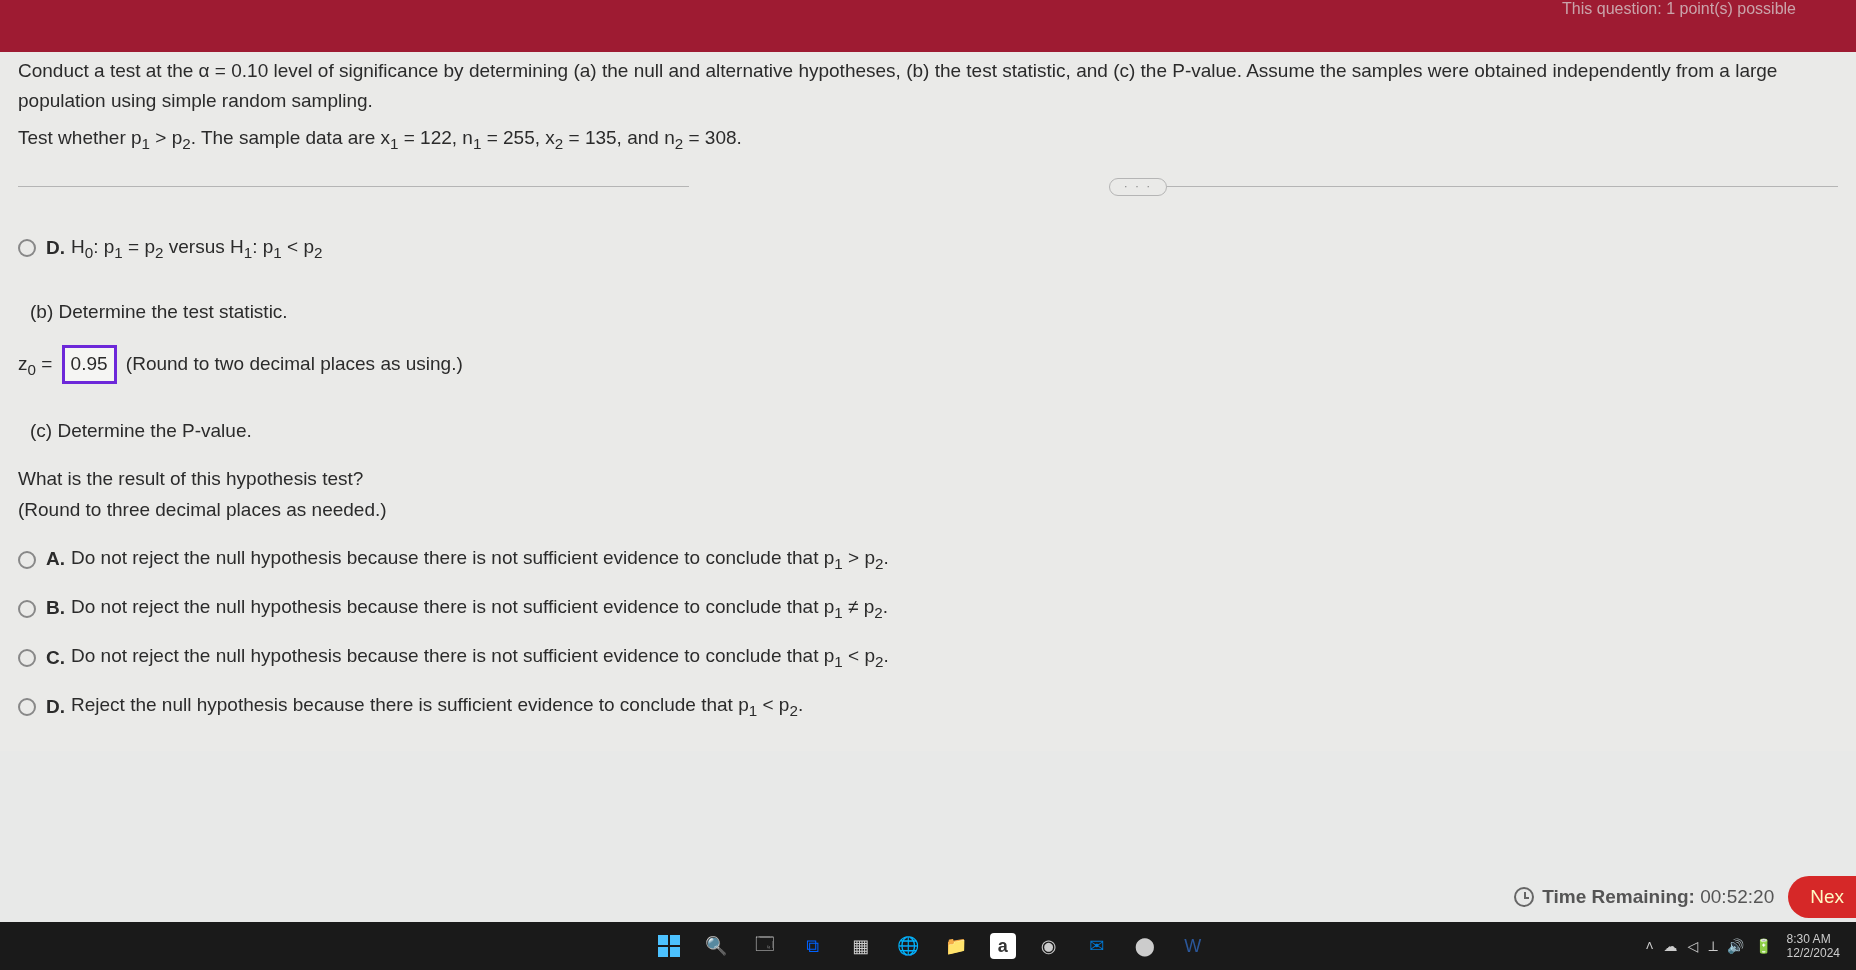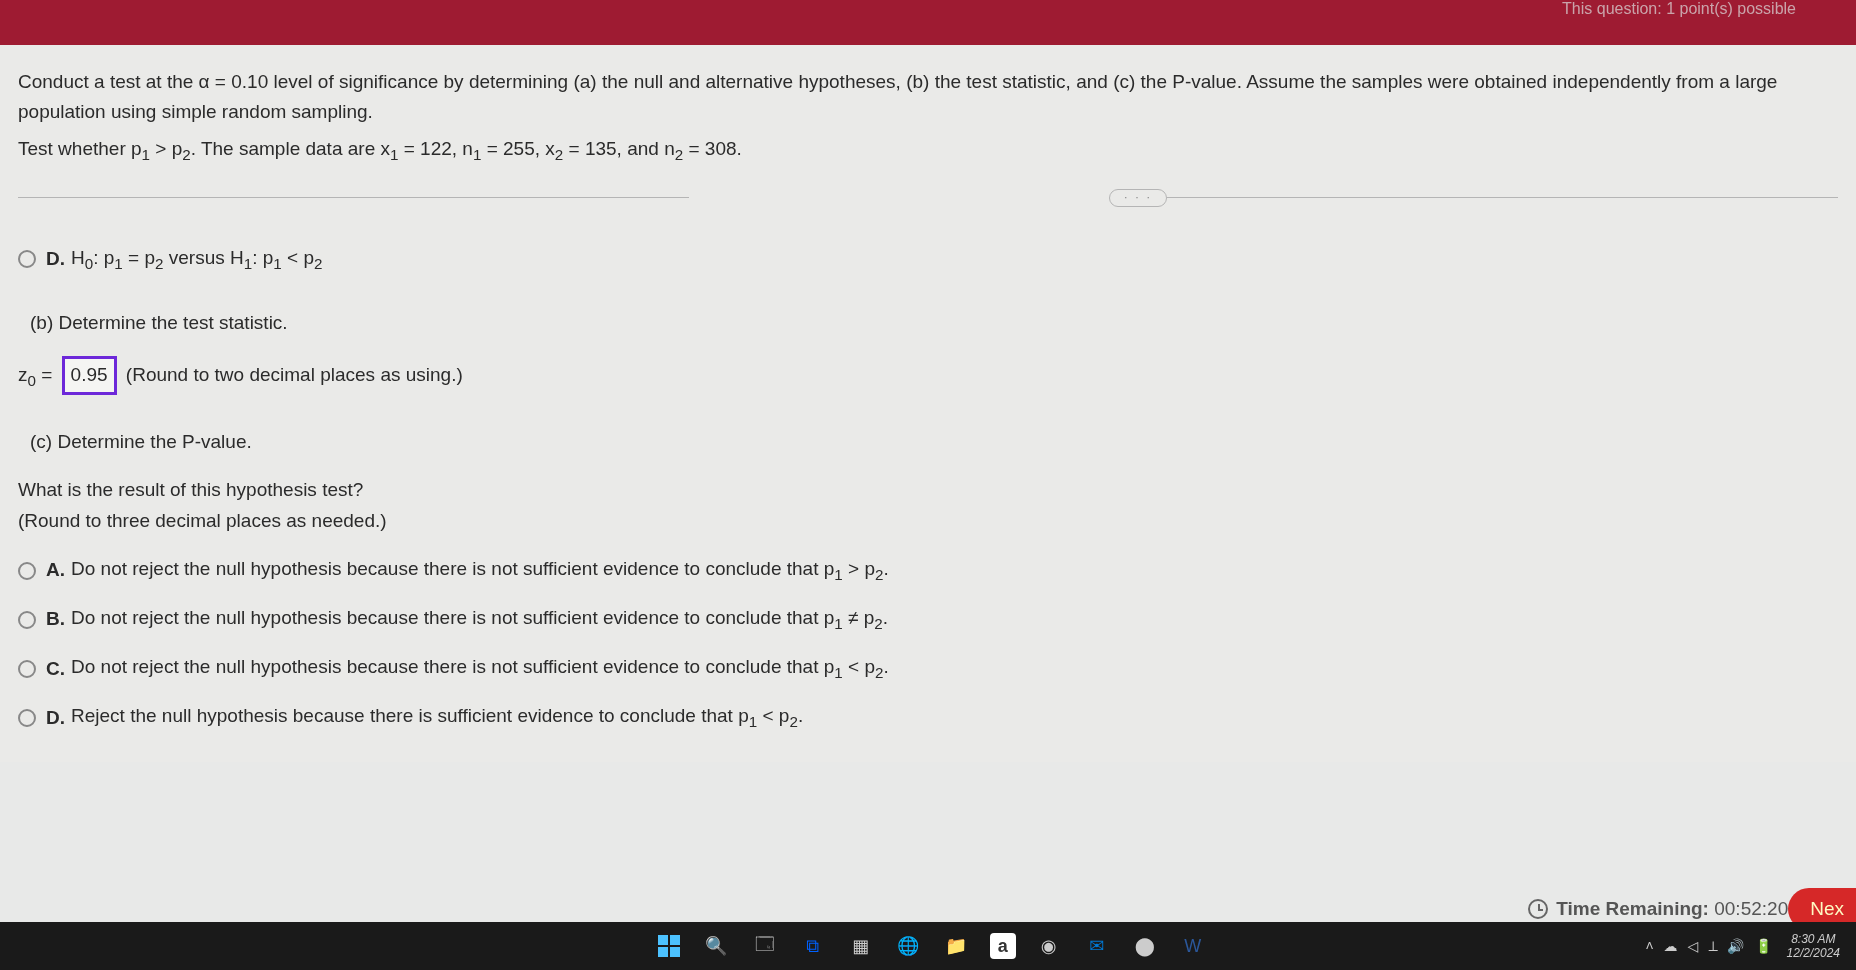--- a/index.html
+++ b/index.html
@@ -6,32 +6,32 @@
 body {
   font-family: Arial, Helvetica, sans-serif;
   background: #e8e9e8;
   width: 1856px;
   height: 970px;
   overflow: hidden;
   position: relative;
 }
 .top-bar {
   background: #9e1b32;
-  height: 45px;
+  height: 52px;
   color: #ddd;
   display: flex;
   align-items: flex-start;
   justify-content: flex-end;
   padding: 0 60px 0 0;
   font-size: 16px;
 }
 .top-bar-text { opacity: 0.7; }
 .content {
   background: #eaeae8;
-  padding: 22px 18px 12px 18px;
+  padding: 4px 18px 12px 18px;
   color: #2b2b2b;
   font-size: 19px;
   line-height: 1.6;
 }
 .question-text { margin-bottom: 6px; }
 .sub { vertical-align: sub; font-size: 0.8em; }
 .divider-row {
   display: flex;
   align-items: center;
   margin: 22px 0 36px 0;
@@ -70,24 +70,25 @@
   border: 3px solid #6d28d9;
   background: #f5f5f3;
   padding: 1px 6px;
   min-width: 50px;
   text-align: center;
   margin: 0 4px;
 }
 .hint { font-size: 19px; }
 .bottom-info {
   position: absolute;
-  bottom: 40px;
+  bottom: 52px;
   right: 0;
   display: flex;
   align-items: center;
+  gap: 14px;
   padding-right: 0;
 }
 .time-remaining {
   color: #555;
   font-size: 19px;
   display: flex;
   align-items: center;
   gap: 8px;
 }
 .clock-icon {
@@ -134,21 +135,21 @@
   font-size: 18px;
   color: #ccc;
 }
 .taskbar-right {
   display: flex;
   align-items: center;
   gap: 14px;
   color: #ccc;
   font-size: 12px;
 }
-.time-block { text-align: center; line-height: 1.2; font-style: italic; }
+.time-block { text-align: left; line-height: 1.2; }
 .tray-icons { display: flex; gap: 10px; align-items: center; font-size: 14px; }
 .choices { margin-top: 18px; }
 .choices .radio-row { margin: 16px 0; }
 </style>
 </head>
 <body>
 
 <div class="top-bar">
   <span class="top-bar-text">This question: 1 point(s) possible</span>
 </div>

